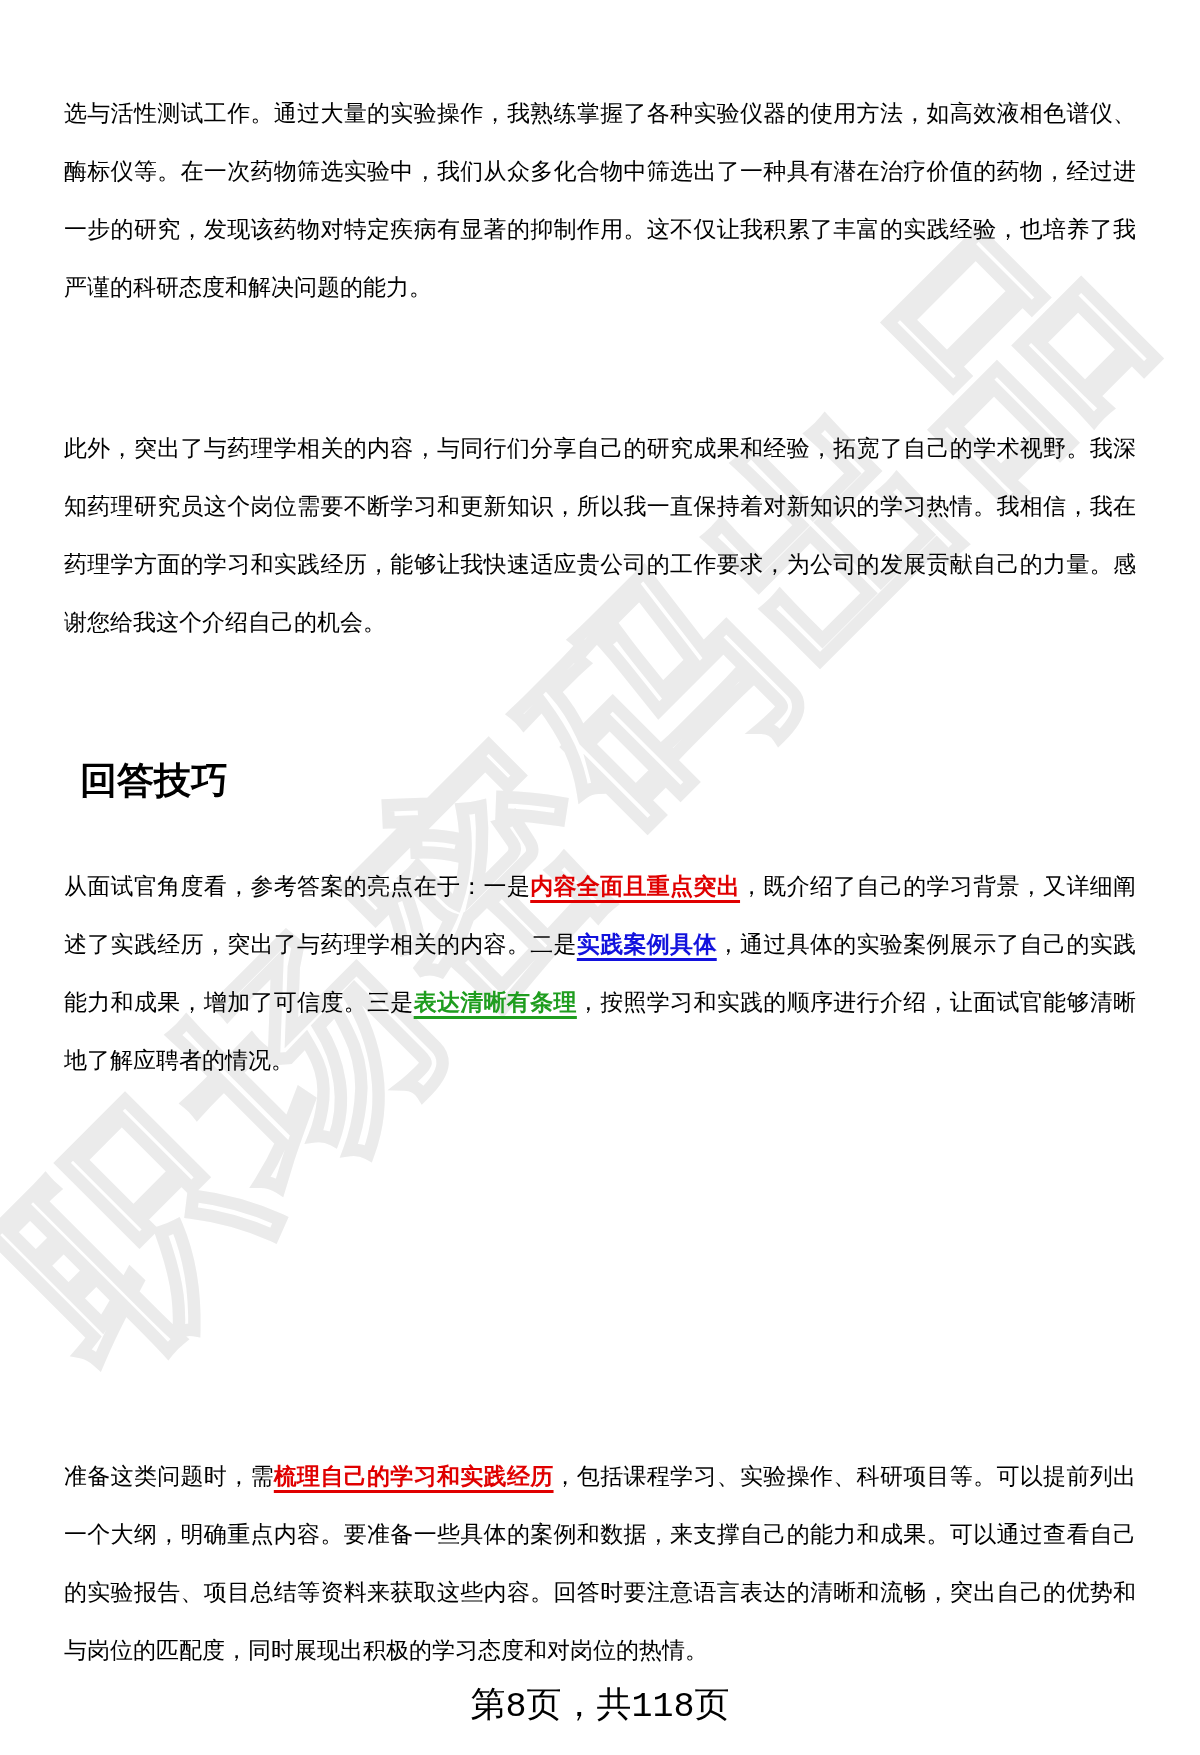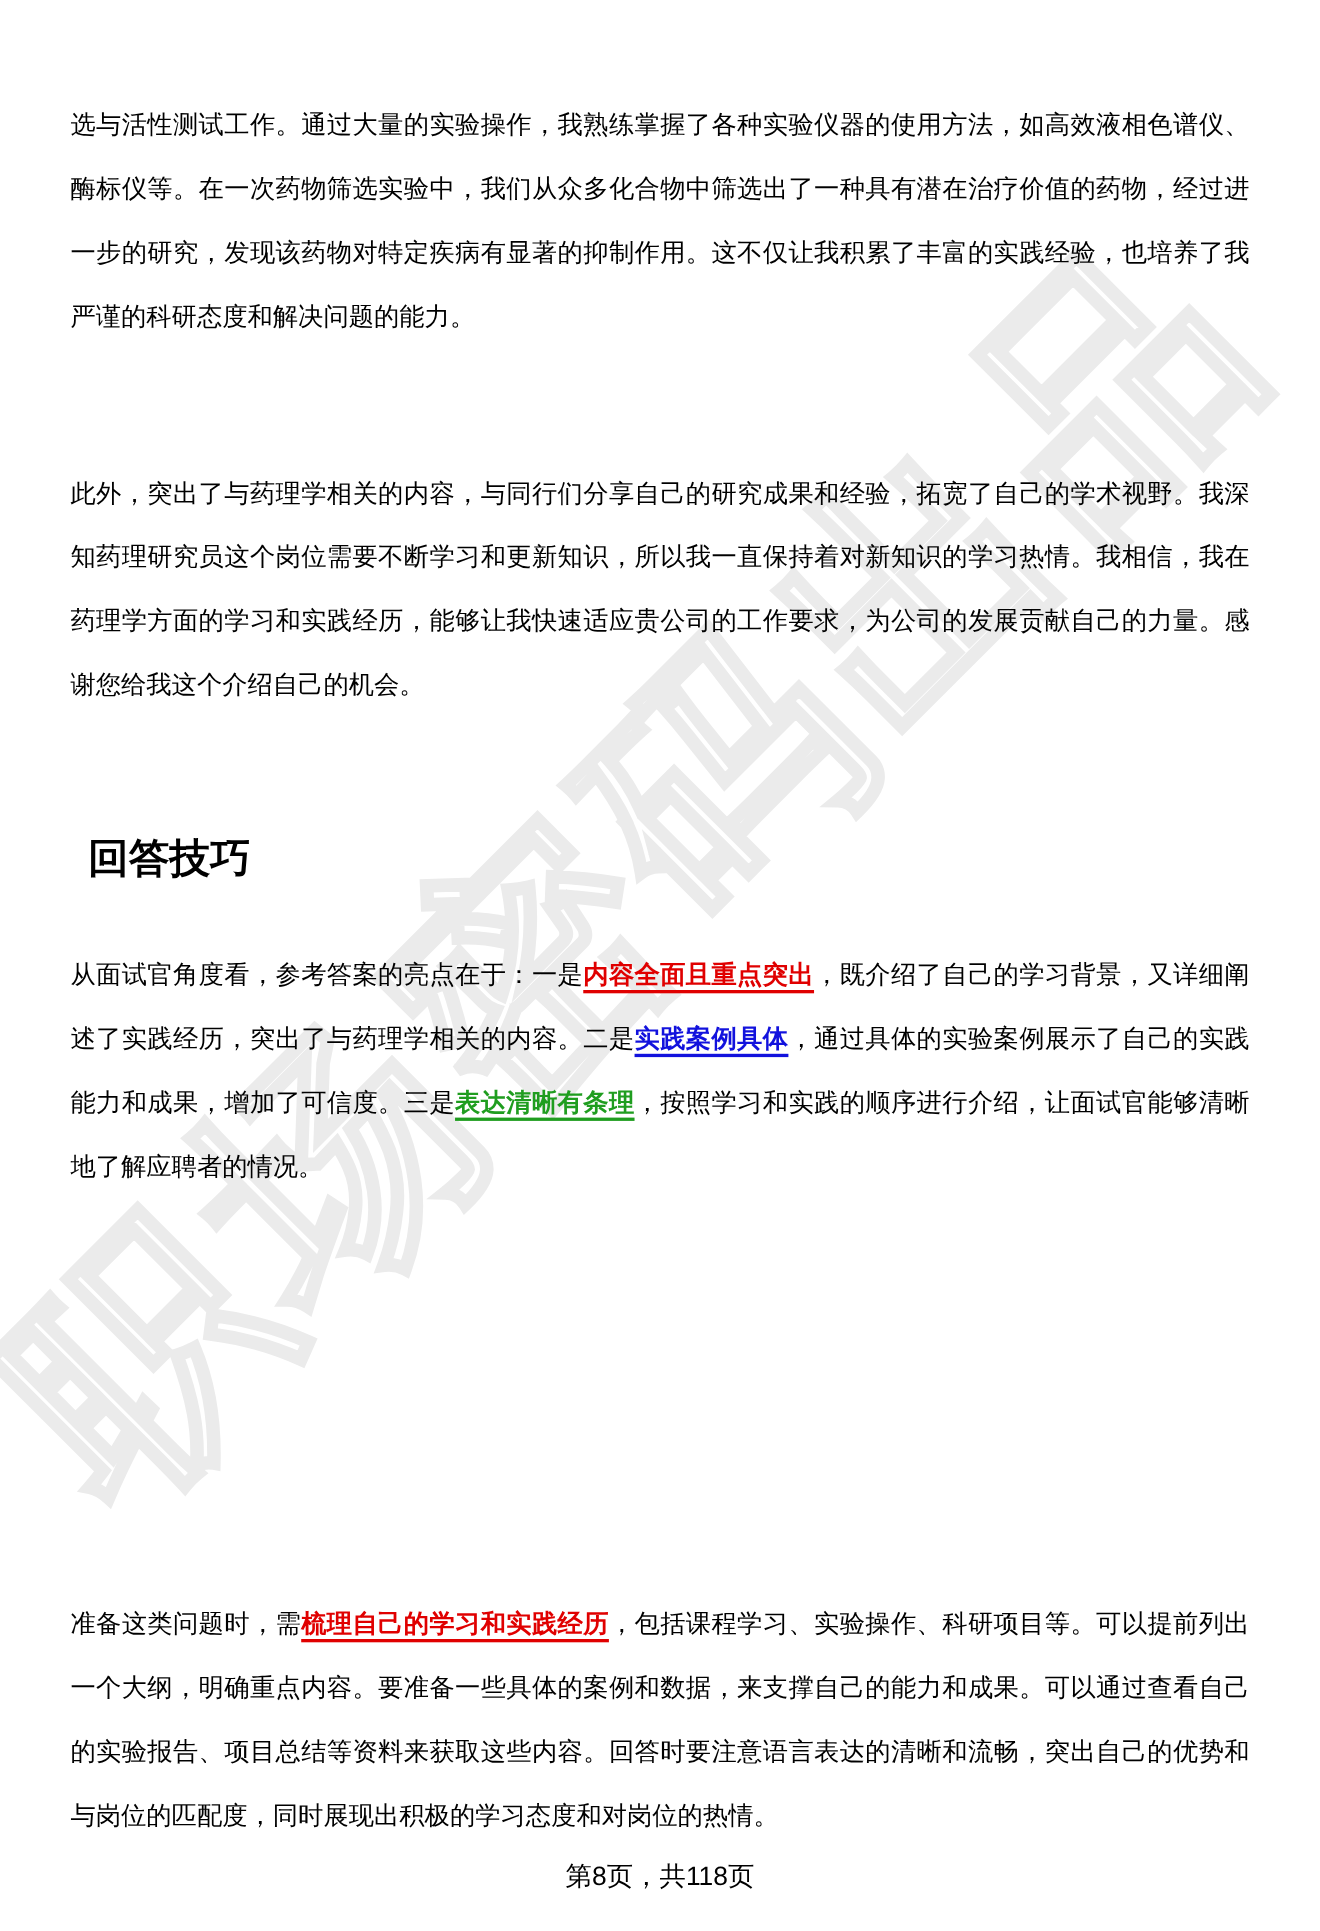--- a/index.html
+++ b/index.html
@@ -59,24 +59,25 @@
     color:var(--body);
     z-index:1;
     text-align:right;
   }
   .footer{
     position:absolute;
     left:0;
     top:1686px;
     width:1200px;
     text-align:center;
-    font-size:24px;
+    font-size:35px;
     line-height:42px;
     color:var(--body);
     z-index:1;
+    font-family:Liberation Mono, monospace;
   }
   .seg-normal{color:var(--body);}
   .seg-red,.seg-blue,.seg-green{
     font-weight:bold;
     text-decoration:underline;
     text-decoration-thickness:2.5px;
     text-underline-offset:6px;
   }
   .seg-red{color:var(--red);text-decoration-color:var(--red);}
   .seg-blue{color:var(--blue);text-decoration-color:var(--blue);}

